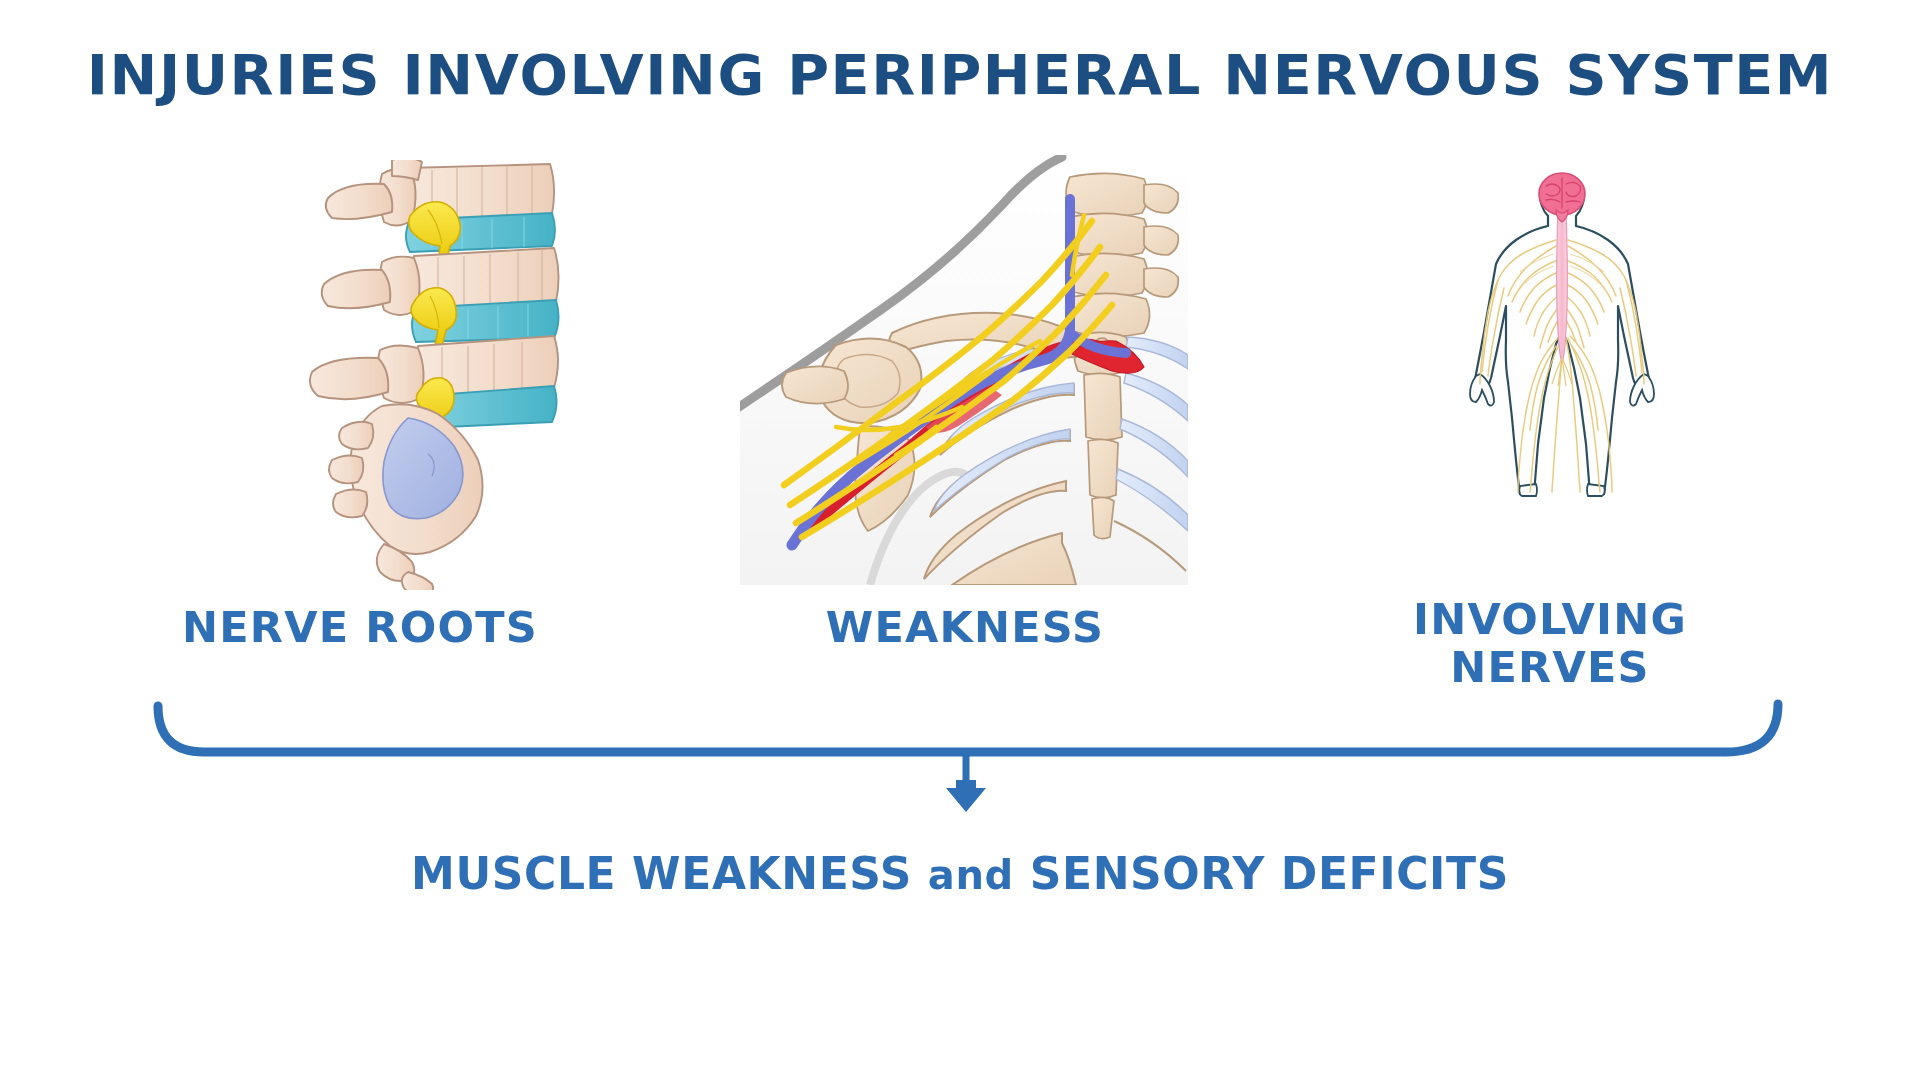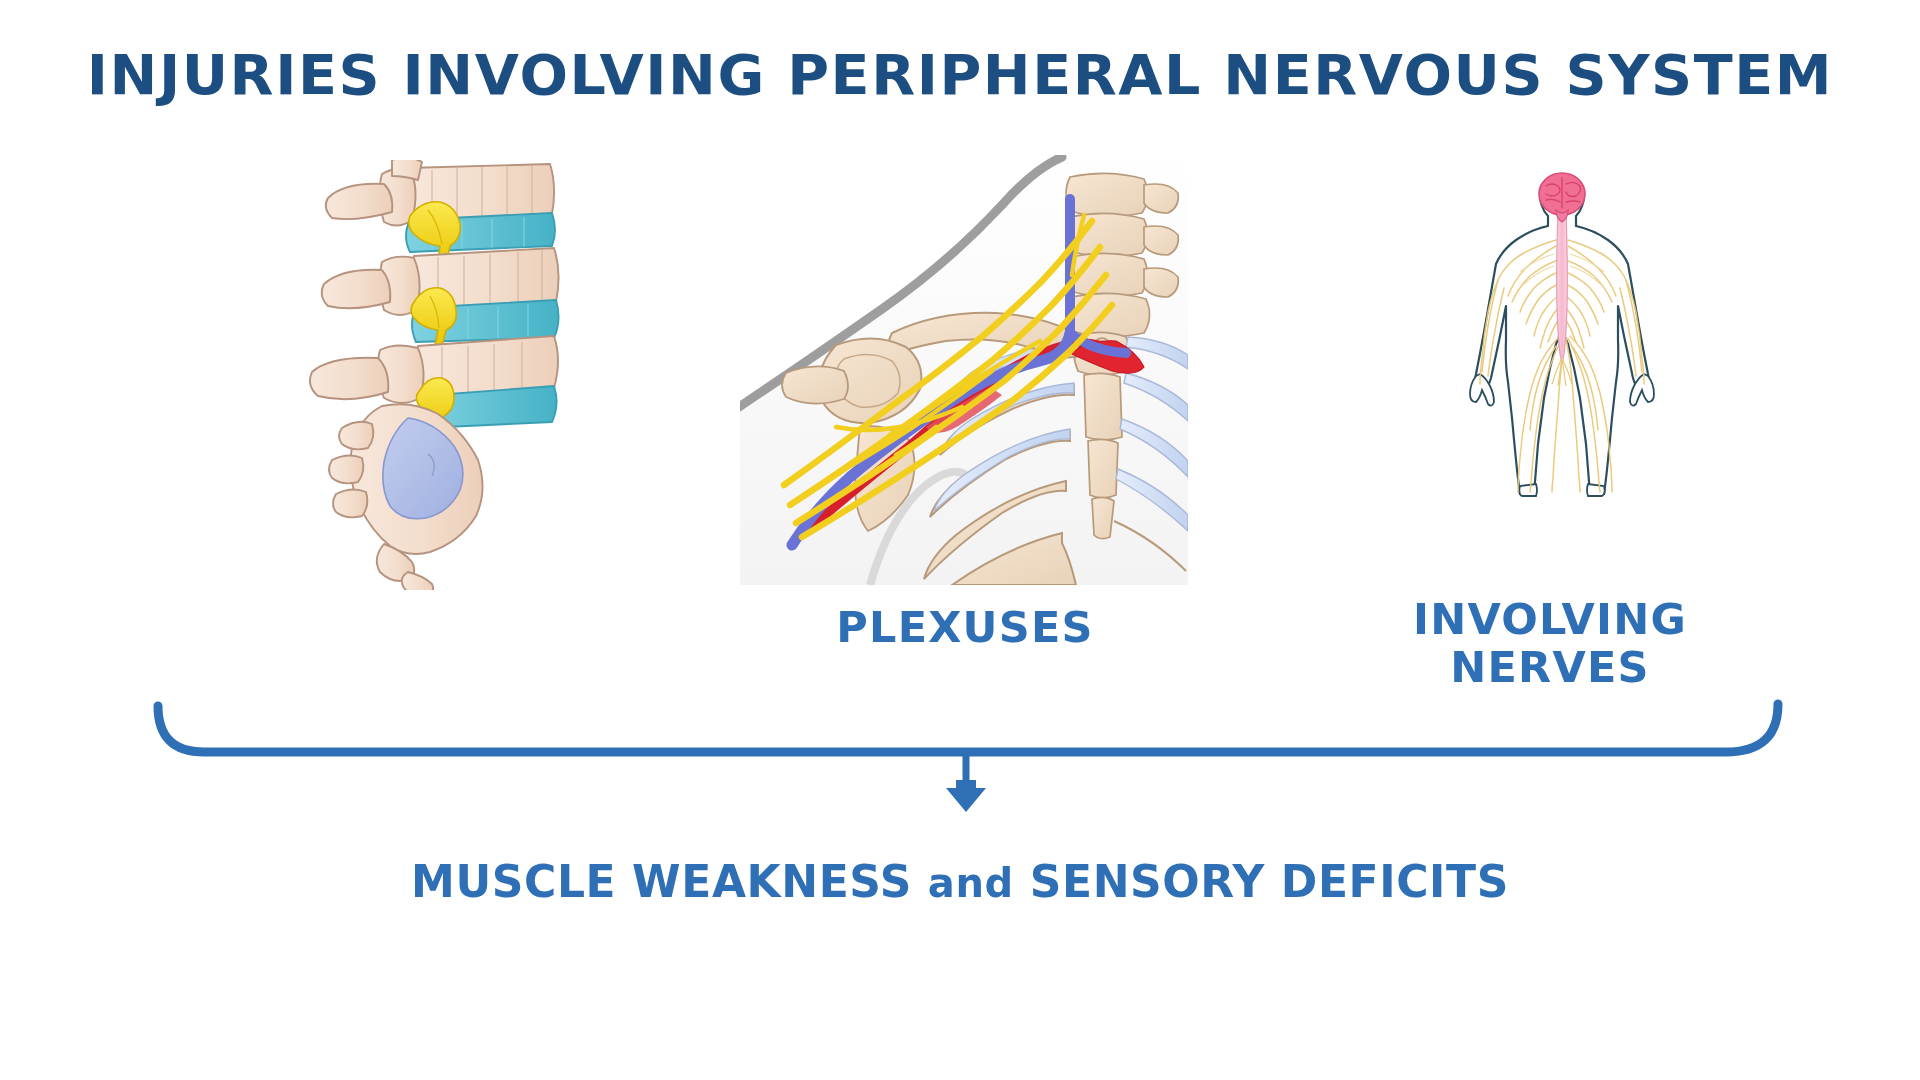--- a/index.html
+++ b/index.html
@@ -27,21 +27,20 @@
   }
   #label-nerve-roots{left:130px;top:603px;width:460px;}
   #label-plexuses{left:770px;top:603px;width:390px;}
   #label-peripheral-nerves{left:1370px;top:595px;width:360px;}
 
   .outcome{
     position:absolute;left:0;top:848px;width:1920px;text-align:center;
     font-family:"DejaVu Sans","Liberation Sans",sans-serif;
     font-weight:700;font-size:44px;letter-spacing:0.6px;color:#2e6fb5;
     white-space:nowrap;
-    margin-top:8px;
   }
   .outcome .conj{font-weight:700;text-transform:lowercase;font-size:40px;}
 
   svg.art{position:absolute;display:block;}
   #spine-art{left:232px;top:160px;}
   #body-art{left:1468px;top:168px;}
   #bracket-art{left:130px;top:690px;}
 
   .crop-frame{
     position:absolute;left:740px;top:155px;width:448px;height:430px;
@@ -348,21 +347,22 @@
     <g fill="none" stroke="#d8416c" stroke-width="1.3" stroke-linecap="round">
       <path d="M78,18 Q84,14 90,18 Q94,22 90,26 Q84,30 78,26"></path>
       <path d="M98,16 Q106,12 112,18 Q114,24 108,28 Q100,30 98,24"></path>
       <path d="M78,32 Q86,30 92,34"></path>
       <path d="M98,34 Q106,32 112,34"></path>
       <path d="M94,10 L94,40"></path>
     </g>
     <path d="M88,42 Q94,48 100,42 Q100,50 94,54 Q88,50 88,42 Z" fill="#f07ea0" stroke="#d94d76" stroke-width="1.2"></path>
   </svg>
 
-  <div class="panel-label" id="label-plexuses">PLEXUSES</div>
+  <div class="panel-label" id="label-nerve-roots">NERVE ROOTS</div>
+  <div class="panel-label" id="label-plexuses">WEAKNESS</div>
   <div class="panel-label" id="label-peripheral-nerves">
     <div>INVOLVING</div>
     <div>NERVES</div>
   </div>
 
   <svg class="art" id="bracket-art" width="1700" height="140" viewBox="0 0 1700 140">
     <path d="M28,16 Q28,62 74,62 L1596,62 Q1648,62 1648,14" fill="none" stroke="#2e6fb5" stroke-width="9" stroke-linecap="round" stroke-linejoin="round"></path>
     <path d="M836,62 L836,106" fill="none" stroke="#2e6fb5" stroke-width="7" stroke-linecap="butt"></path>
     <path d="M816,98 L836,122 L856,98 L846,98 L846,90 L826,90 L826,98 Z" fill="#2e6fb5"></path>
   </svg>

